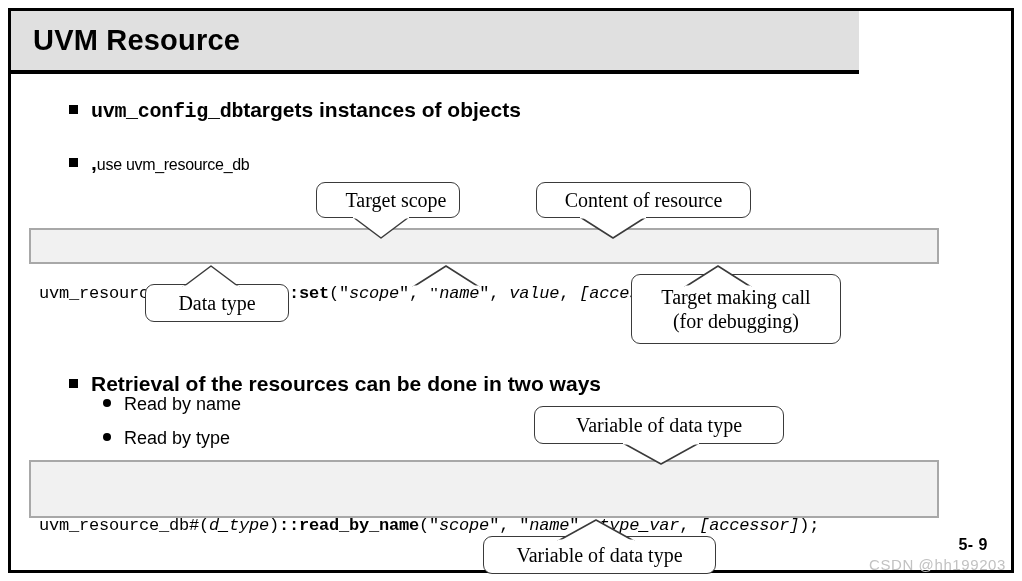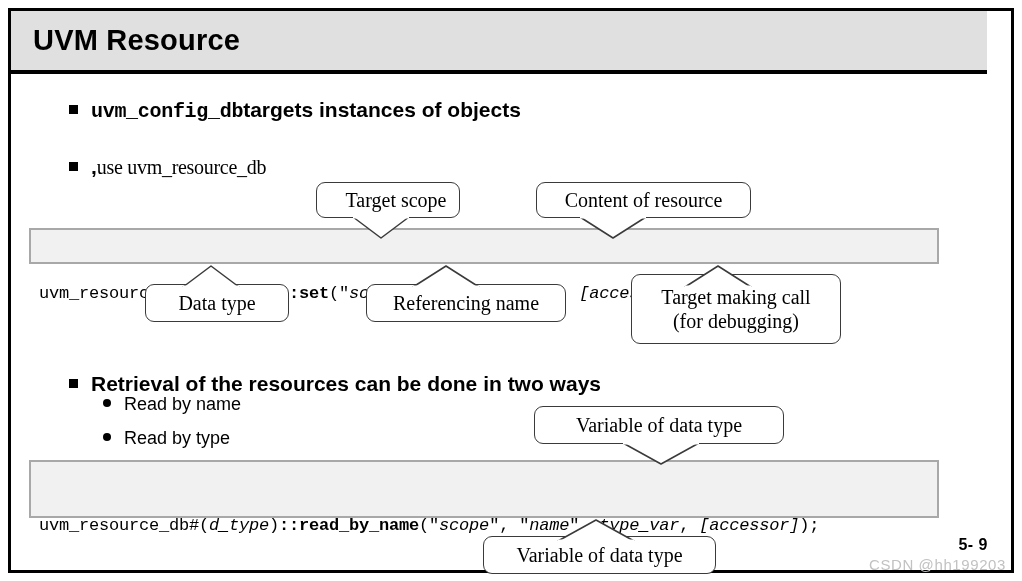--- a/index.html
+++ b/index.html
@@ -32,21 +32,21 @@
     box-sizing: border-box;
     border: 3px solid #000000;
     background: #ffffff;
   }
 
   
   .title-bar {
     position: absolute;
     left: 11px;
     top: 11px;
-    width: 976px;
+    width: 848px;
     height: 63px;
     box-sizing: border-box;
     background: #e0e0e0;
     border-bottom: 4px solid #000000;
     display: flex;
     align-items: center;
   }
   .title-text {
     font-size: 29px;
     font-weight: bold;
@@ -105,23 +105,23 @@
     color: #000;
     font-family: "Liberation Sans", sans-serif;
   }
   .mono-b {
     font-family: "Liberation Mono", "DejaVu Sans Mono", monospace;
     font-weight: bold;
     font-size: 20px;
     letter-spacing: -0.3px;
   }
   .mono-n {
-    font-family: Liberation Serif, serif;
+    font-family: Liberation Sans, sans-serif;
     font-weight: normal;
-    font-size: 20px;
+    font-size: 16px;
     letter-spacing: -0.3px;
     margin-top: 16px;
   }
 
   
   .code-box {
     position: absolute;
     box-sizing: border-box;
     background: #f1f1f1;
     border: 2px solid #a8a8a8;
@@ -229,23 +229,20 @@
       <path d="M2 23 L58 23" stroke="#ffffff" stroke-width="3"></path>
     </svg>
     <div class="callout" style="left:134px; top:206px; width:144px; height:38px;">
       <span>Data type</span>
     </div>
 
     <svg class="tail-svg" style="left:400px; top:186px;" width="70" height="24" viewBox="0 0 70 24">
       <path d="M2 23 L35 2 L68 23" fill="#ffffff" stroke="#3a3a3a" stroke-width="1.5" stroke-linejoin="round"></path>
       <path d="M2 23 L68 23" stroke="#ffffff" stroke-width="3"></path>
     </svg>
-    <div class="callout" style="left:355px; top:206px; width:200px; height:38px;">
-      <span>Referencing name</span>
-    </div>
 
     <svg class="tail-svg" style="left:672px; top:186px;" width="70" height="24" viewBox="0 0 70 24">
       <path d="M2 23 L35 2 L68 23" fill="#ffffff" stroke="#3a3a3a" stroke-width="1.5" stroke-linejoin="round"></path>
       <path d="M2 23 L68 23" stroke="#ffffff" stroke-width="3"></path>
     </svg>
     <div class="callout" style="left:620px; top:196px; width:210px; height:70px;">
       <span>Target making call</span>
       <span>(for debugging)</span>
     </div>
 

